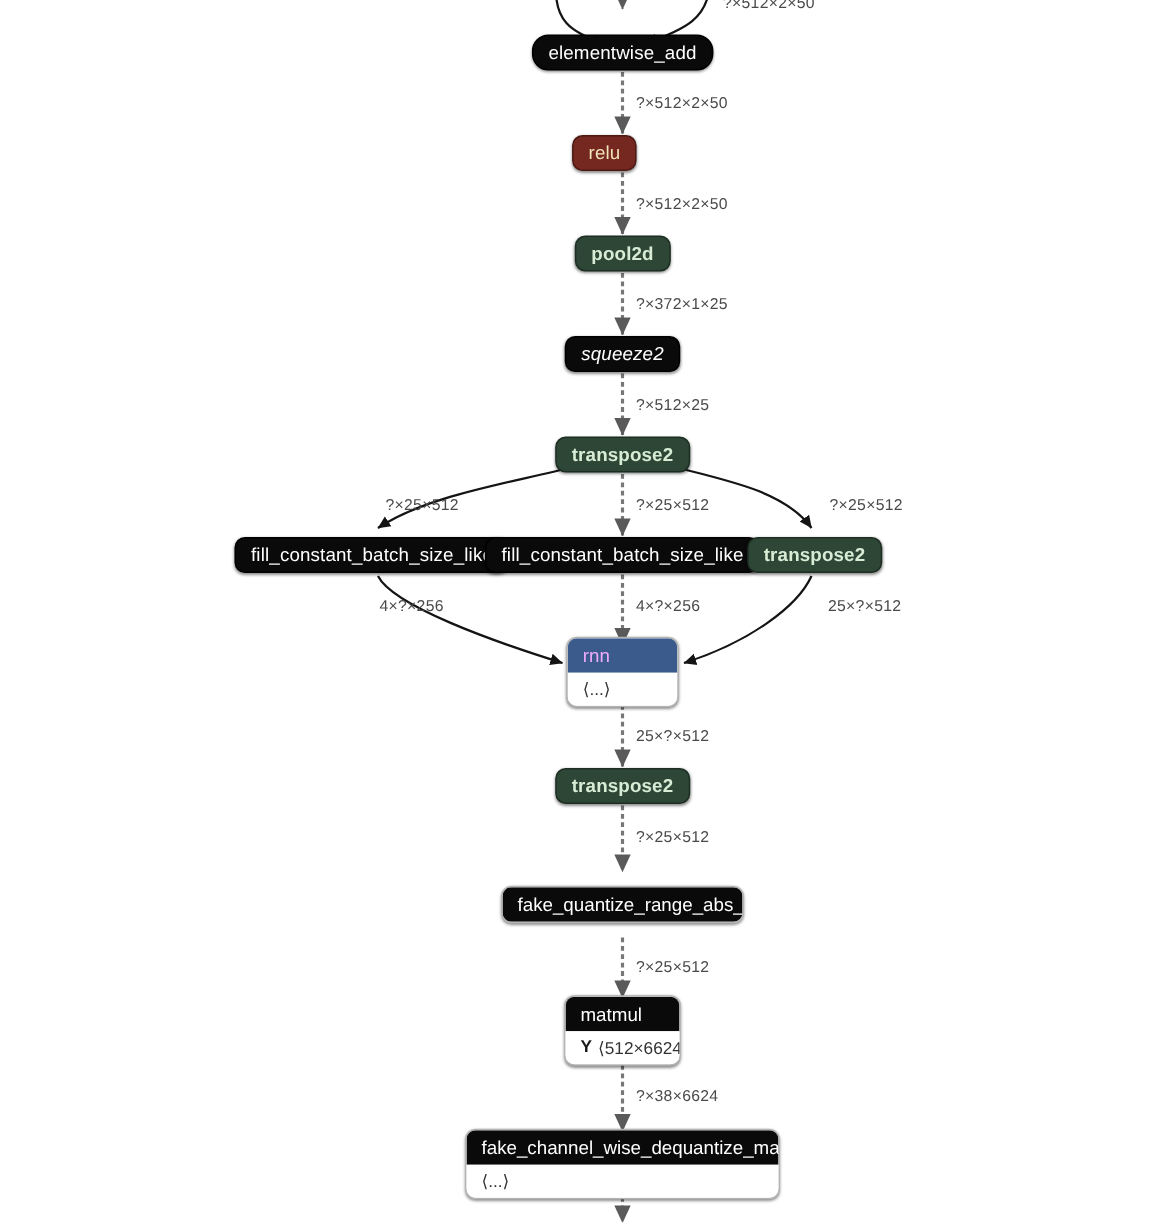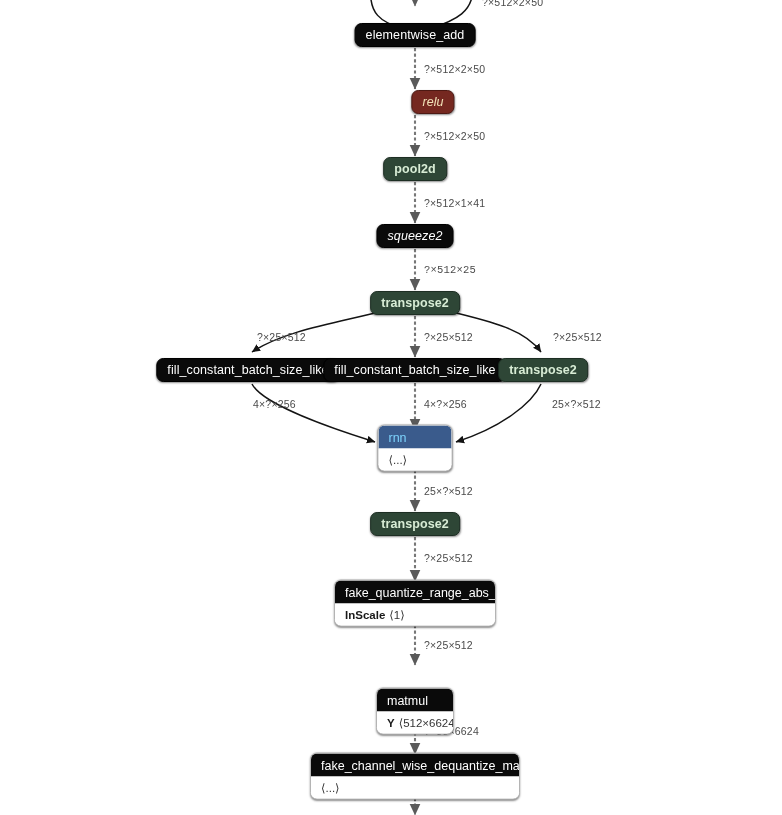--- a/index.html
+++ b/index.html
@@ -74,21 +74,21 @@
     height: 23px;
     white-space: nowrap;
     font-size: 12.5px;
   }
   .node .nhead.black {
     background: #0a0a0a;
     color: #ffffff;
   }
   .node .nhead.blue {
     background: #3a5b8c;
-    color: #7dd3fc;
+    color: #f0abfc;
   }
   .node .nbody {
     display: flex;
     align-items: center;
     padding: 0 10px;
     height: 22px;
     white-space: nowrap;
     font-size: 11.5px;
     background: #ffffff;
     color: #1a1a1a;
@@ -143,25 +143,25 @@
     <g stroke="#141414" stroke-width="1.5" fill="none" marker-end="url(#arrow-dark)">
       <path d="M371,-14 C368,14 381,22 403,29"></path>
       <path d="M473,-14 C474,12 456,20 430,29"></path>
       <path d="M383,311 C341,322 285,330 252,352"></path>
       <path d="M448,311 C494,322 525,330 541,352"></path>
       <path d="M252,384 C262,404 330,428 375,442"></path>
       <path d="M541,384 C532,404 500,428 456,442"></path>
     </g>
   </svg>
 
-  <div class="node simple black" style="left:415px; top:35px;">
+  <div class="node simple black" style="left:415px; top:35px;border-radius:11px;">
     <span>elementwise_add</span>
   </div>
 
-  <div class="node simple red" style="left:433px; top:102px;font-style:italic;">
+  <div class="node simple red" style="left:403px; top:102px;">
     <span>relu</span>
   </div>
 
   <div class="node simple green" style="left:415px; top:169px;">
     <span>pool2d</span>
   </div>
 
   <div class="node simple black" style="left:415px; top:236px;font-style:italic;">
     <span>squeeze2</span>
   </div>
@@ -192,27 +192,23 @@
   </div>
 
   <div class="node simple green" style="left:415px; top:524px;">
     <span>transpose2</span>
   </div>
 
   <div class="node composite" style="left:415px; top:603px; width:162px;">
     <div class="nhead black">
       <span>fake_quantize_range_abs_max</span>
     </div>
-    <div class="nbody">
-      <b>InScale</b>
-      <span class="dimtxt">⟨1⟩</span>
-    </div>
-  </div>
-
-  <div class="node composite" style="left:415px; top:687px; width:78px;margin-top:24px;">
+  </div>
+
+  <div class="node composite" style="left:415px; top:687px; width:78px;">
     <div class="nhead black">
       <span>matmul</span>
     </div>
     <div class="nbody">
       <b>Y</b>
       <span class="dimtxt">⟨512×6624⟩</span>
     </div>
   </div>
 
   <div class="node composite" style="left:415px; top:776px; width:210px;">
@@ -220,22 +216,22 @@
       <span>fake_channel_wise_dequantize_max_abs</span>
     </div>
     <div class="nbody">
       <span class="dimtxt">⟨...⟩</span>
     </div>
   </div>
 
   <div class="edge-label" style="left:482px; top:2px;">?×512×2×50</div>
   <div class="edge-label" style="left:424px; top:69px;">?×512×2×50</div>
   <div class="edge-label" style="left:424px; top:136px;">?×512×2×50</div>
-  <div class="edge-label" style="left:424px; top:203px;">?×512×1×41</div>
-  <div class="edge-label" style="left:424px; top:270px;font-family:Liberation Mono, monospace;">?×512×25</div>
+  <div class="edge-label" style="left:424px; top:203px;">?×372×1×25</div>
+  <div class="edge-label" style="left:424px; top:270px;">?×512×25</div>
   <div class="edge-label" style="left:257px; top:337px;">?×25×512</div>
   <div class="edge-label" style="left:424px; top:337px;">?×25×512</div>
   <div class="edge-label" style="left:553px; top:337px;">?×25×512</div>
   <div class="edge-label" style="left:253px; top:404px;">4×?×256</div>
   <div class="edge-label" style="left:424px; top:404px;">4×?×256</div>
   <div class="edge-label" style="left:552px; top:404px;">25×?×512</div>
   <div class="edge-label" style="left:424px; top:491px;">25×?×512</div>
   <div class="edge-label" style="left:424px; top:558px;">?×25×512</div>
   <div class="edge-label" style="left:424px; top:645px;">?×25×512</div>
   <div class="edge-label" style="left:424px; top:731px;">?×38×6624</div>

